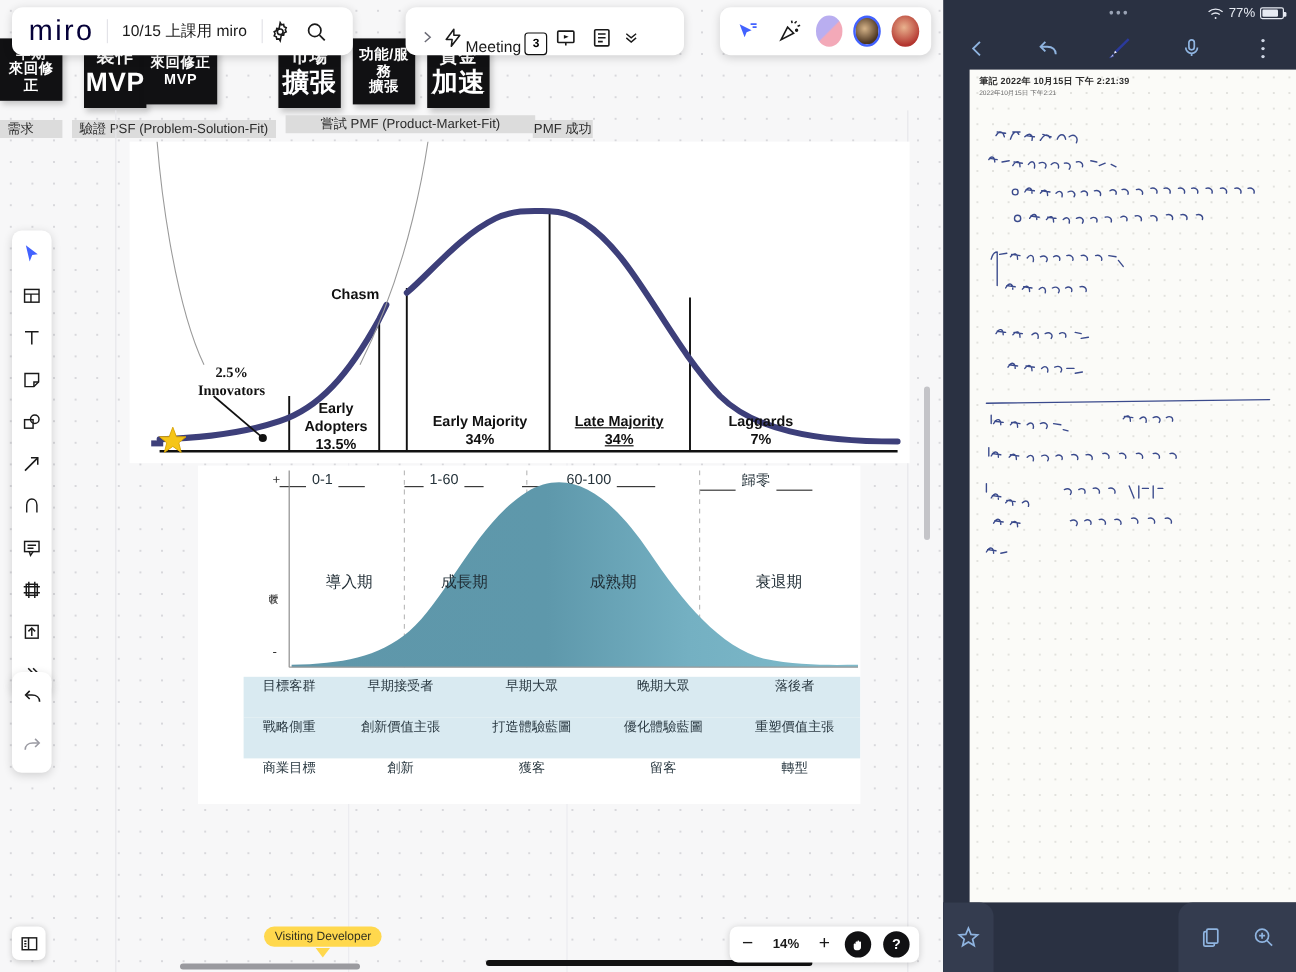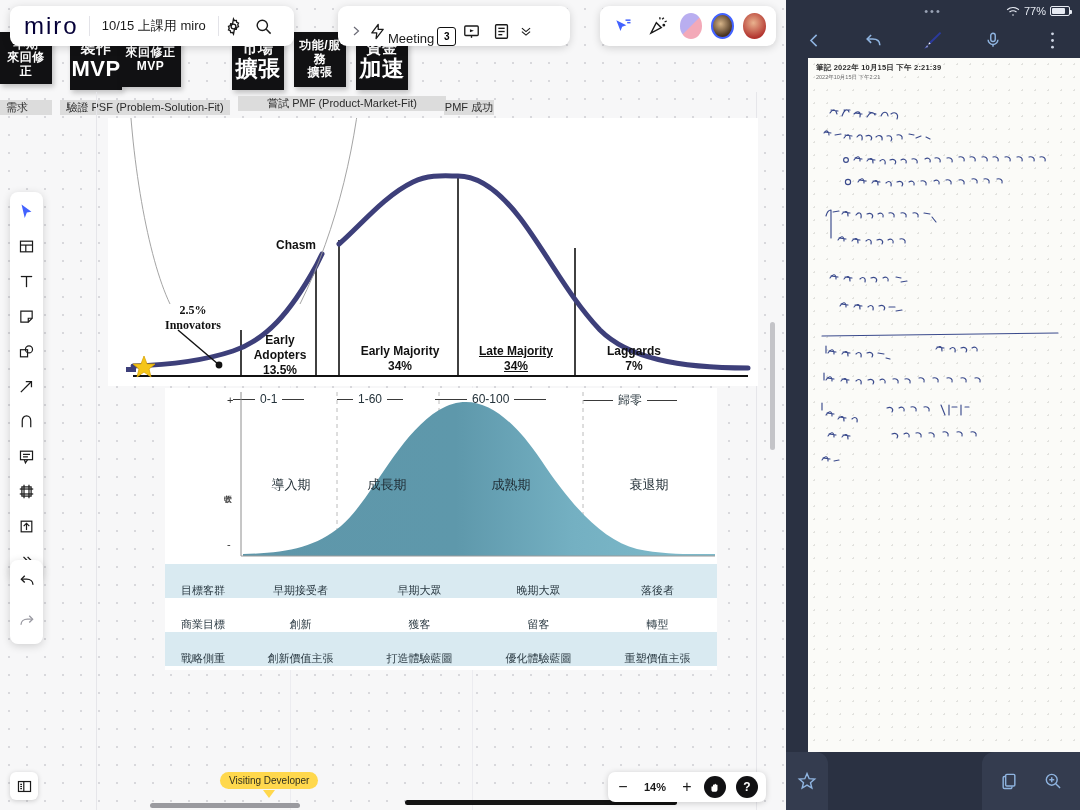--- a/index.html
+++ b/index.html
@@ -156,34 +156,34 @@
   .tal-label { position:absolute; text-align:center; font-size:12px; font-weight:700; color:#111; line-height:1.25;}
   #chasm-lbl { font-size:12px; font-weight:700; }
 
   
   #plc-block {
     position:absolute; left:165px; top:388px; width:552px; height:282px;
     background:#fff; overflow:hidden;
   }
   .plc-band {
     position:absolute; top:4px; font-size:12px; color:#24323a;
-    display:flex; align-items:center; gap:5px; white-space:nowrap;
+    display:flex; align-items:flex-end; gap:5px; white-space:nowrap;
   }
   .band-rule { height:1px; background:#3a3a3a; display:inline-block; }
   .plc-stage {
     position:absolute; top:88px; font-size:13px; color:#1e2b33; text-align:center;
   }
   #plc-ylabel {
     position:absolute; left:56px; top:100px; font-size:8px; color:#333;
     writing-mode: vertical-rl; letter-spacing:1px;
   }
   .plc-tick { position:absolute; left:62px; font-size:11px; color:#333;}
   
   #plc-table { position:absolute; left:0; top:176px; width:552px; }
-  .plc-row { display:flex; height:34px; align-items:flex-end; font-size:11px; color:#2a3942;}
+  .plc-row { display:flex; height:34px; align-items:flex-start; font-size:11px; color:#2a3942;margin-left:38px;}
   .plc-row.shade { background:#d9eaf1; }
   .plc-row .c { text-align:center; }
   .plc-row .c0 { width:76px; }
   .plc-row .c1,.plc-row .c2,.plc-row .c3,.plc-row .c4 { flex:1; }
 
   
   #notes {
     position:absolute; left:786px; top:0; width:294px; height:810px;
     background:#2a3142;
   }
@@ -387,33 +387,33 @@
     <div class="plc-stage" style="left:454px; width:60px;">衰退期</div>
 
     <div id="plc-table">
       <div class="plc-row shade">
         <div class="c c0">目標客群</div>
         <div class="c c1">早期接受者</div>
         <div class="c c2">早期大眾</div>
         <div class="c c3">晚期大眾</div>
         <div class="c c4">落後者</div>
       </div>
+      <div class="plc-row shade">
+        <div class="c c0">戰略側重</div>
+        <div class="c c1">創新價值主張</div>
+        <div class="c c2">打造體驗藍圖</div>
+        <div class="c c3">優化體驗藍圖</div>
+        <div class="c c4">重塑價值主張</div>
+      </div>
       <div class="plc-row">
         <div class="c c0">商業目標</div>
         <div class="c c1">創新</div>
         <div class="c c2">獲客</div>
         <div class="c c3">留客</div>
         <div class="c c4">轉型</div>
-      </div>
-      <div class="plc-row shade">
-        <div class="c c0">戰略側重</div>
-        <div class="c c1">創新價值主張</div>
-        <div class="c c2">打造體驗藍圖</div>
-        <div class="c c3">優化體驗藍圖</div>
-        <div class="c c4">重塑價值主張</div>
       </div>
     </div>
   </div>
 
   <div id="miro-topbar">
     <div id="miro-logo">miro</div>
     <div class="vdiv"></div>
     <div id="board-title">10/15 上課用 miro</div>
     <div class="vdiv"></div>
     <div class="tb-icon">

